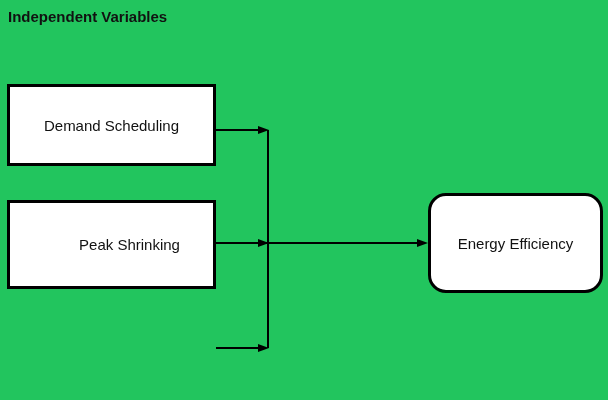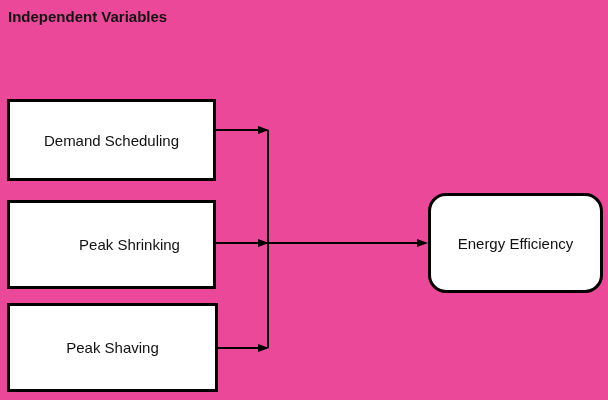--- a/index.html
+++ b/index.html
@@ -1,20 +1,20 @@
 <!DOCTYPE html>
 <html><head>
 <meta charset="utf-8">
 <style>
   html, body { margin: 0; padding: 0; background: #ffffff; }
   .canvas {
     position: relative;
     width: 608px;
     height: 400px;
-    background: #ec4899;
+    background: #22c55e;
     font-family: "Liberation Sans", sans-serif;
     color: #111111;
     overflow: hidden;
   }
   .hdr {
     position: absolute;
     font-size: 15px;
     font-weight: bold;
     line-height: 25px;
     white-space: nowrap;
@@ -25,21 +25,21 @@
     position: absolute;
     box-sizing: border-box;
     border: 3px solid #000000;
     background: #ffffff;
     display: flex;
     align-items: center;
     justify-content: center;
     font-size: 15px;
     text-align: center;
   }
-  .box-1  { left: 7px;   top: 99px;  width: 209px; height: 82px; }
+  .box-1  { left: 7px;   top: 84px;  width: 209px; height: 82px; }
   .box-2  { left: 7px;   top: 200px; width: 209px; height: 89px; padding-left: 36px; }
   .box-3  { left: 7px;   top: 303px; width: 211px; height: 89px; }
   .box-ee { left: 428px; top: 193px; width: 175px; height: 100px; border-radius: 18px; text-align: right; }
   .connectors {
     position: absolute;
     left: 0; top: 0;
     width: 608px; height: 400px;
     pointer-events: none;
   }
 </style>
@@ -54,23 +54,20 @@
 
 
   <div class="box box-1">
     <span>Demand Scheduling</span>
   </div>
 
   <div class="box box-2">
     <span>Peak Shrinking</span>
   </div>
 
-  <div class="box box-3">
-    <span>Peak Shaving</span>
-  </div>
 
   <div class="box box-ee">
     <span>Energy Efficiency</span>
   </div>
 
   <svg class="connectors" width="608" height="400" viewBox="0 0 608 400" xmlns="http://www.w3.org/2000/svg">
     <line x1="216" y1="130" x2="259" y2="130" stroke-width="2" stroke="#000000"></line>
     <polygon points="258,126 269,130 258,134" fill="#000000"></polygon>
 
     <line x1="216" y1="243" x2="418" y2="243" stroke-width="2" stroke="#000000"></line>

